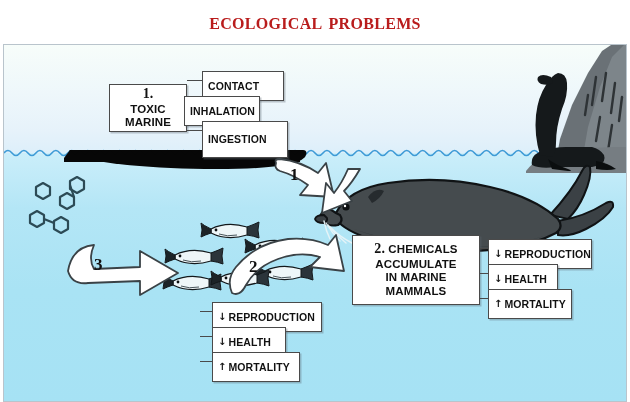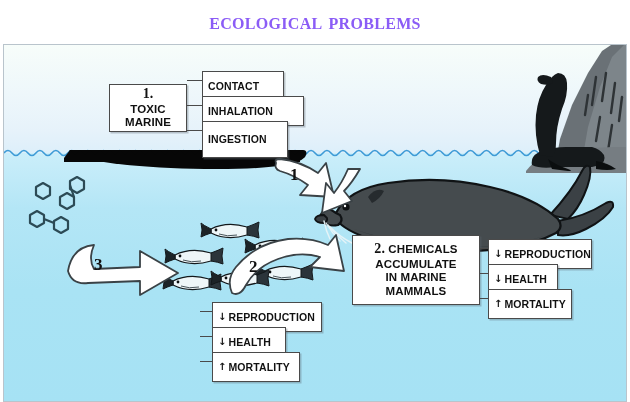--- a/index.html
+++ b/index.html
@@ -21,21 +21,21 @@
   #title-bar {
     position: absolute;
     left: 0; top: 0;
     width: 630px; height: 44px;
     display: flex;
     align-items: center;
     justify-content: center;
     background: #ffffff;
   }
   #page-title {
-    color: #8b5cf6;
+    color: #b91c1c;
     font-family: "Liberation Serif", serif;
     font-weight: bold;
     font-size: 23px;
     letter-spacing: 0.3px;
     font-variant: small-caps;
     text-transform: lowercase;
     white-space: nowrap;
   }
 
   
@@ -162,21 +162,21 @@
   
   .connector {
     position: absolute;
     height: 1px;
     background: #4a4a4a;
   }
 
   
   #box-1       { left: 105px; top: 39px;  width: 78px;  height: 48px; }
   #box-1-s0    { left: 198px; top: 26px;  width: 82px;  height: 19px; }
-  #box-1-s1    { left: 198px; top: 51px;  width: 102px;  height: 19px; }
+  #box-1-s1    { left: 180px; top: 51px;  width: 76px;  height: 19px; }
   #box-1-s2    { left: 198px; top: 76px;  width: 86px;  height: 37px; }
   #c1-0 { left: 183px; top: 35px;  width: 15px; }
   #c1-1 { left: 183px; top: 60px;  width: 15px; }
   #c1-2 { left: 183px; top: 85px;  width: 15px; }
 
   
   #box-2       { left: 348px; top: 190px; width: 128px; height: 70px; }
   #box-2-s0    { left: 484px; top: 194px; width: 104px; height: 19px; }
   #box-2-s1    { left: 484px; top: 219px; width: 70px;  height: 19px; }
   #box-2-s2    { left: 484px; top: 244px; width: 84px;  height: 19px; }

